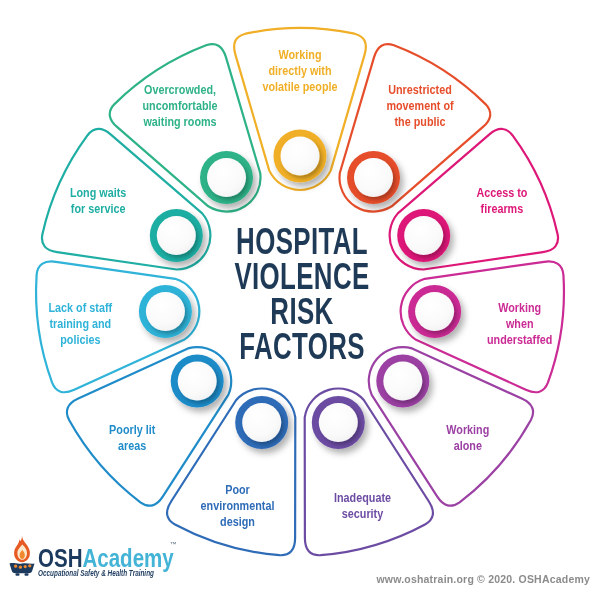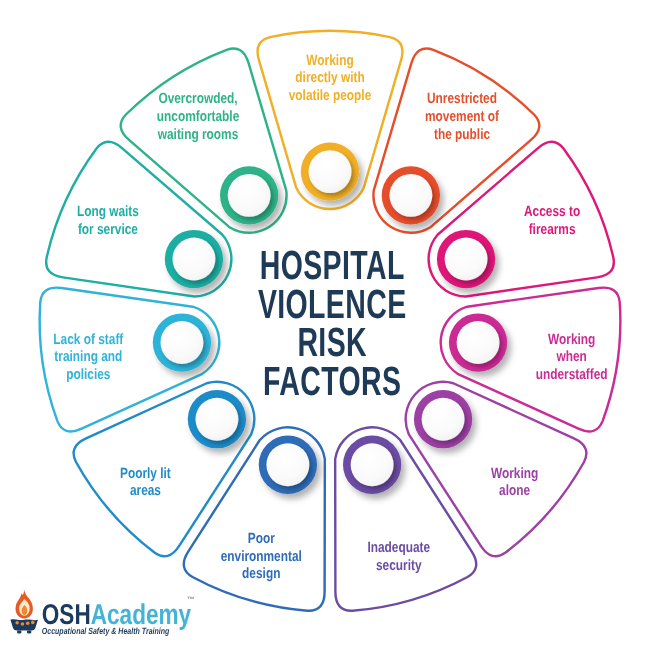--- a/index.html
+++ b/index.html
@@ -147,14 +147,15 @@
       <g transform="translate(30 35) scale(0.79 1)">
         <text x="0" y="0" font-size="26" font-weight="bold" font-family="Liberation Sans, sans-serif"><tspan fill="#1C3A5E">OSH</tspan><tspan fill="#43B3D6">Academy</tspan></text>
       </g>
       <text x="162" y="15" font-size="7" font-weight="bold" fill="#7f8fa0">™</text>
       <g transform="translate(30 44) scale(0.78 1)">
         <text x="0" y="0" font-size="8.2" font-weight="bold" font-style="italic" font-family="Liberation Sans, sans-serif" fill="#1C3A5E">Occupational Safety &amp; Health Training</text>
       </g>
     </svg>
   </div>
 
+  <div class="credit" style="color: rgb(139, 139, 139);">www.oshatrain.org © 2020. OSHAcademy</div>
 
 </div>
 
 </body></html>

